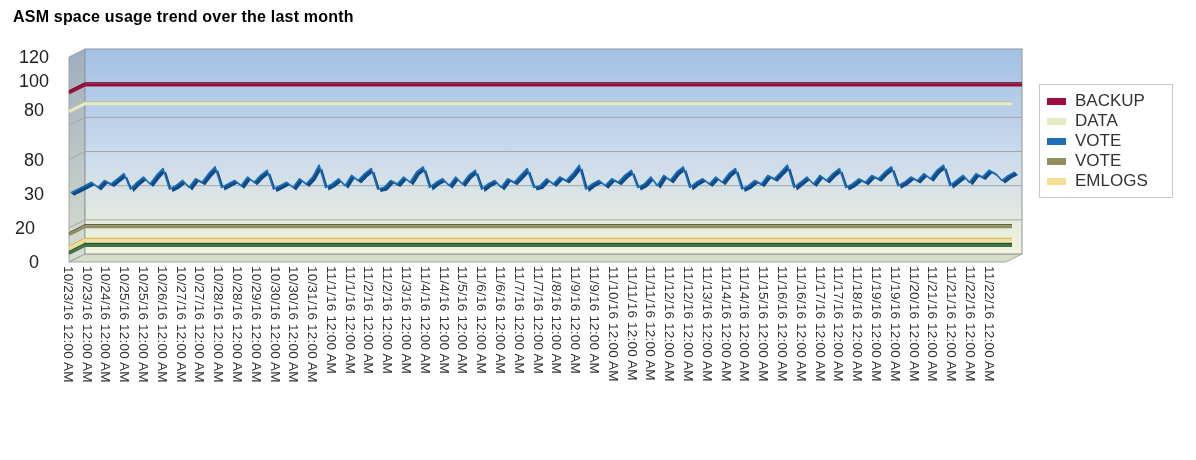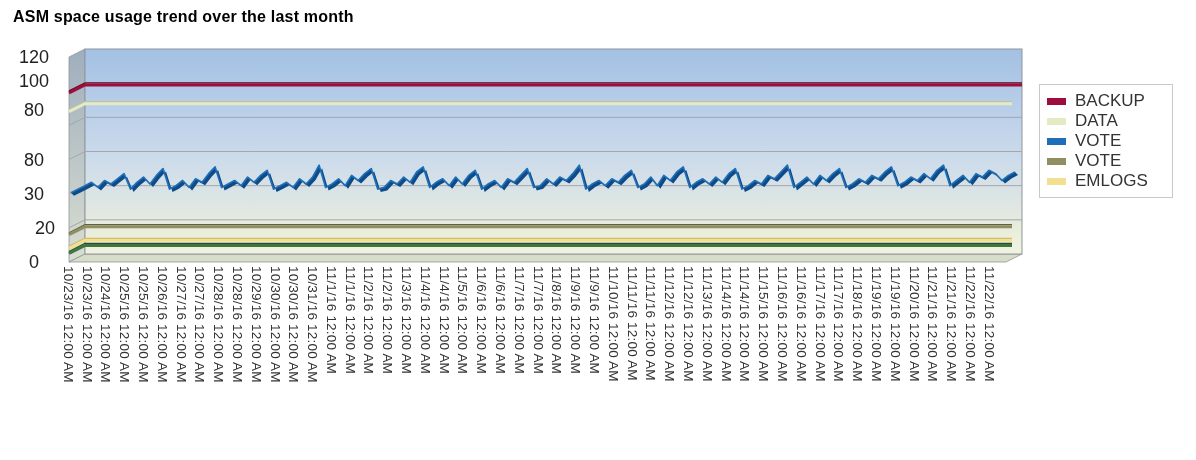--- a/index.html
+++ b/index.html
@@ -74,21 +74,21 @@
       <path d="M69,253.45833333333334 L85,245.45833333333334 L1012,245.45833333333334" stroke="#427443" stroke-width="3" fill="none"></path>
       <path d="M69,246.33333333333334 L85,238.33333333333334 L1012,238.33333333333334" stroke="#C8B467" stroke-width="1.2" fill="none"></path>
       <path d="M69,248.33333333333334 L85,240.33333333333334 L1012,240.33333333333334" stroke="#F3DF92" stroke-width="3" fill="none"></path>
     </svg>
   <div id="ylabels">
       <div class="ylab" style="left: 13px; top: 57px;">120</div>
       <div class="ylab" style="left: 13px; top: 81px;">100</div>
       <div class="ylab" style="left: 13px; top: 110px;">80</div>
       <div class="ylab" style="left: 13px; top: 159.5px;">80</div>
       <div class="ylab" style="left: 13px; top: 193.667px;">30</div>
-      <div class="ylab" style="left: 24px; top: 227.833px;">20</div>
+      <div class="ylab" style="left: 4px; top: 227.833px;">20</div>
       <div class="ylab" style="left: 13px; top: 262px;">0</div>
     </div>
   <div id="xlabels">
       <div class="xlab" style="left: 75.7px;">10/23/16 12:00 AM</div>
       <div class="xlab" style="left: 94.5px;">10/23/16 12:00 AM</div>
       <div class="xlab" style="left: 113.3px;">10/24/16 12:00 AM</div>
       <div class="xlab" style="left: 132.1px;">10/25/16 12:00 AM</div>
       <div class="xlab" style="left: 150.9px;">10/25/16 12:00 AM</div>
       <div class="xlab" style="left: 169.7px;">10/26/16 12:00 AM</div>
       <div class="xlab" style="left: 188.5px;">10/27/16 12:00 AM</div>

